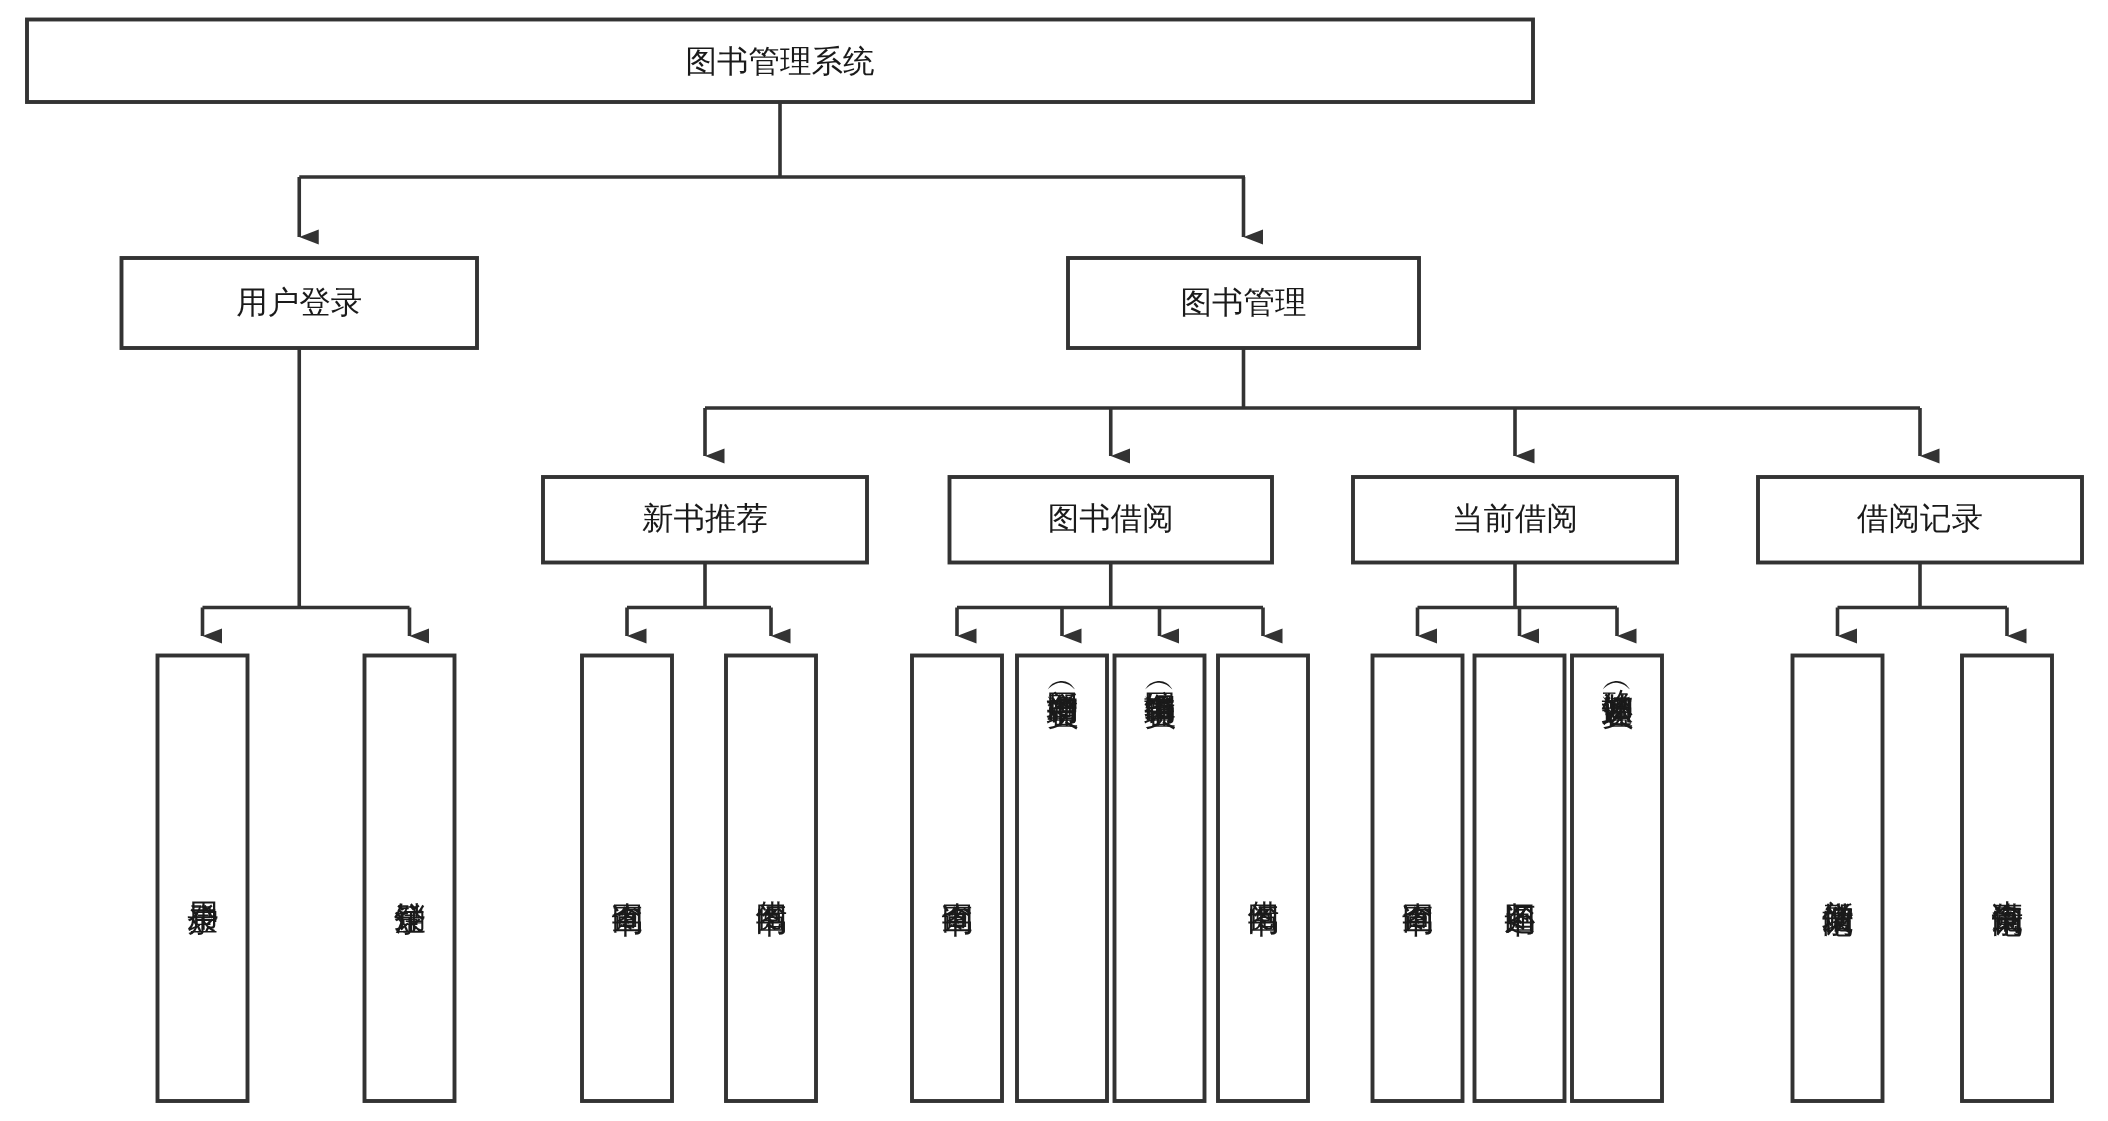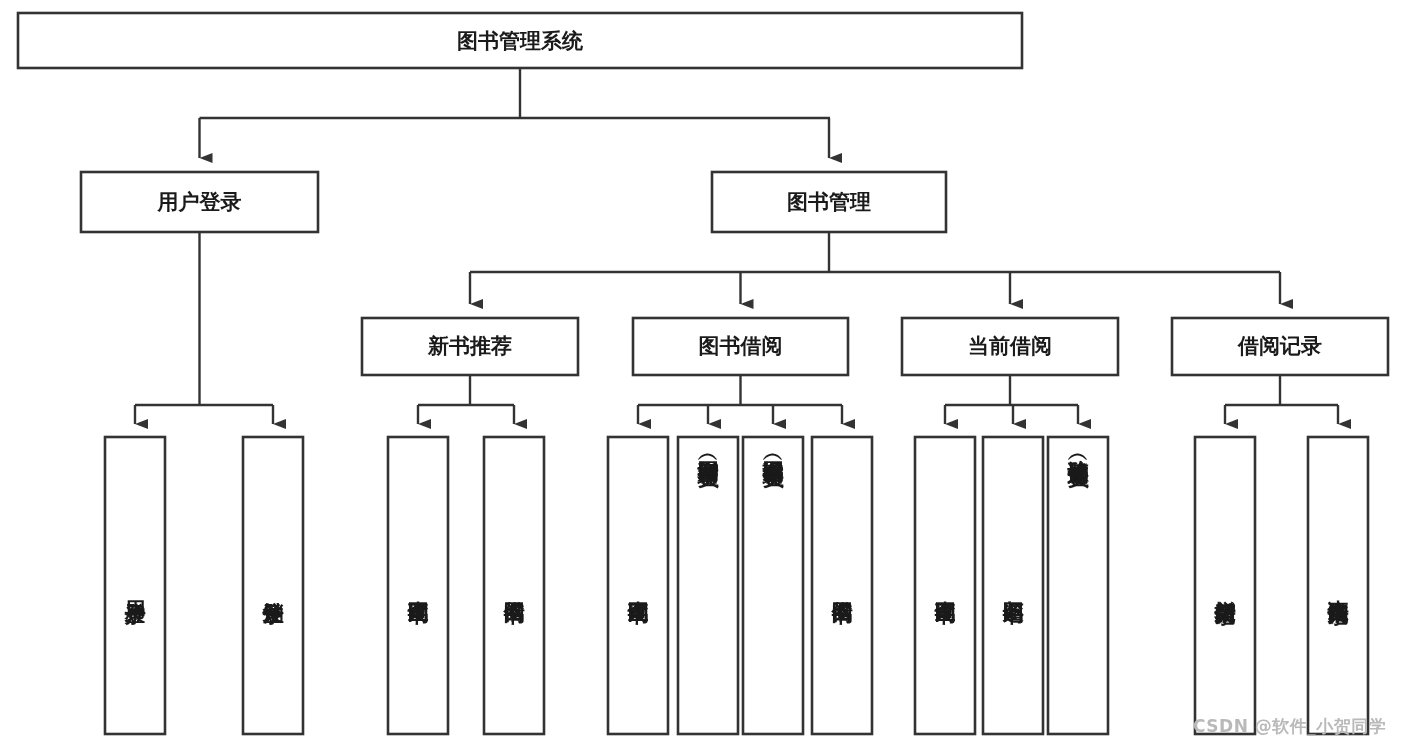--- a/index.html
+++ b/index.html
@@ -11,21 +11,20 @@
     width: 1405px;
     height: 747px;
     font-family: "DejaVu Sans", "Liberation Sans", sans-serif;
     overflow: hidden;
   }
   #diagram-root {
     position: relative;
     width: 1405px;
     height: 747px;
     background: #ffffff;
-    font-weight: bold;
   }
   svg.canvas {
     position: absolute;
     left: 0;
     top: 0;
     width: 1405px;
     height: 747px;
   }
   .node-box {
     fill: #ffffff;
@@ -227,15 +226,14 @@
     <span class="node-label-v" style="position:static; padding-top:6px;">确认归还（管理员）</span>
   </div>
 
   <div class="leaf-cell" style="left:1195px; top:437px; width:60px; height:297px;">
     <span class="node-label-v" style="position:static;">新增借阅记录</span>
   </div>
   <div class="leaf-cell" style="left:1308px; top:437px; width:60px; height:297px;">
     <span class="node-label-v" style="position:static;">查询借阅记录</span>
   </div>
 
-  <div class="watermark" style="left:1193px; top:715px;">CSDN @软件_小贺同学</div>
 
 </div>
 
 </body></html>

